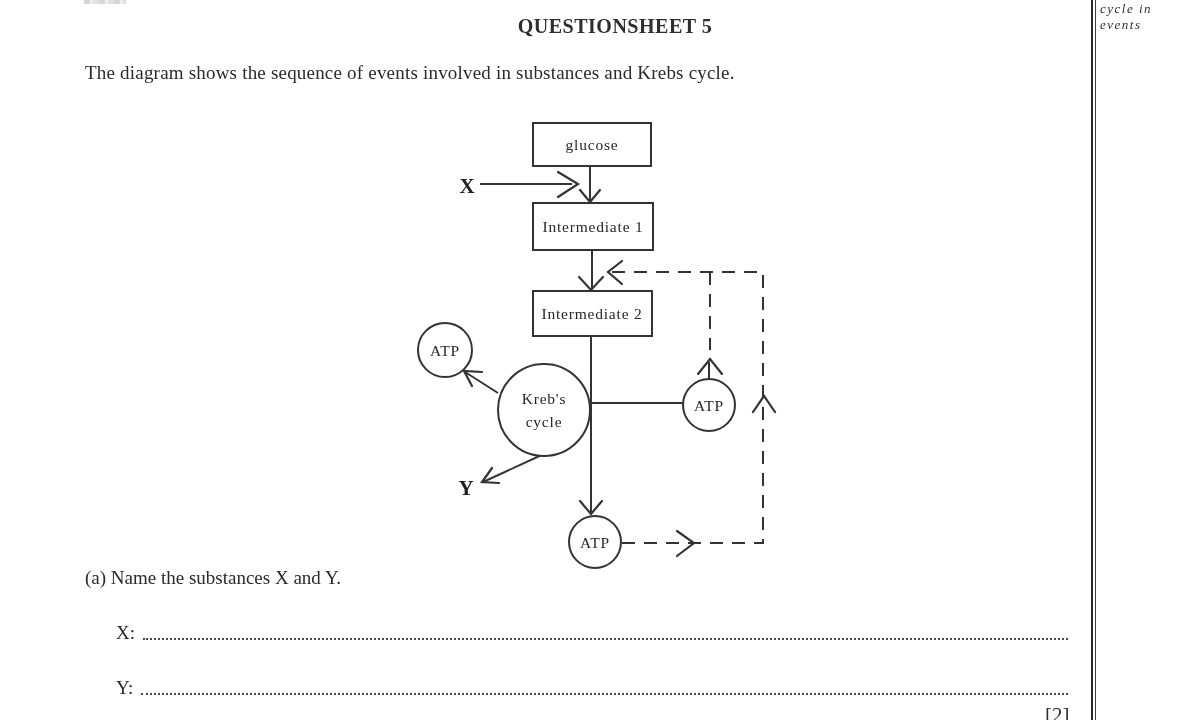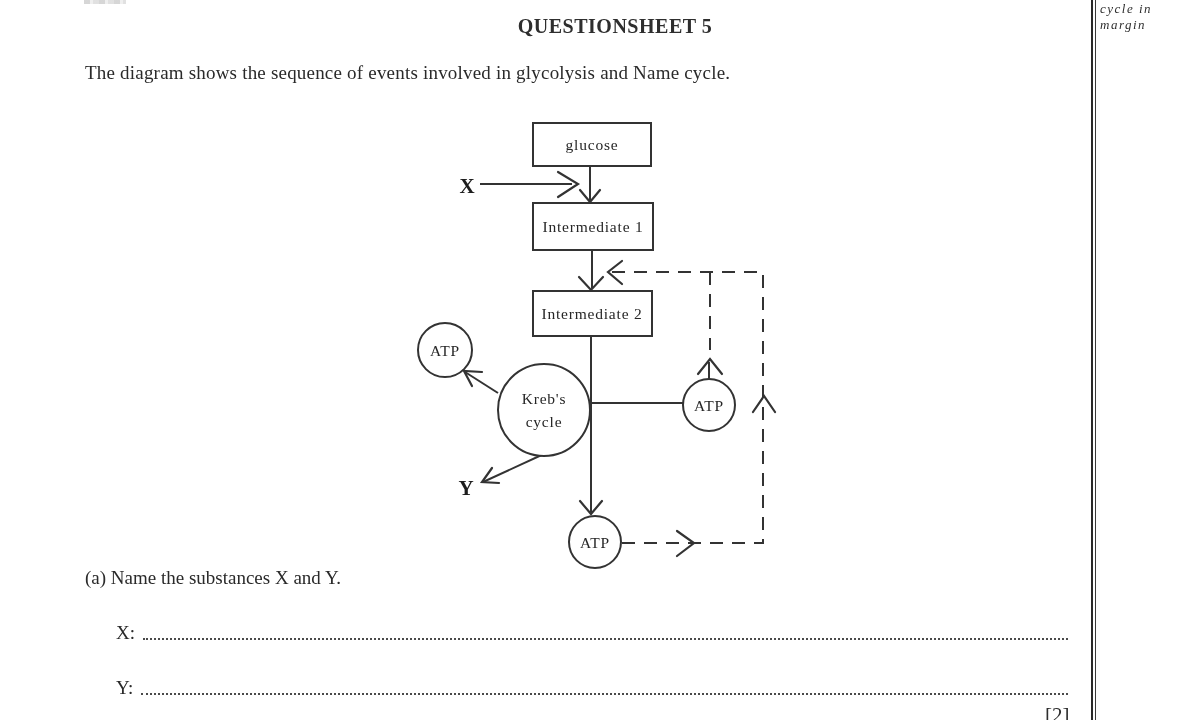--- a/index.html
+++ b/index.html
@@ -37,21 +37,21 @@
 </style>
 </head>
 <body>
 
 <div id="page">
 
   <div id="page-top-smudge" class="abs"></div>
 
   <div id="doc-title" class="abs">QUESTIONSHEET 5</div>
 
-  <div id="intro-text" class="abs">The diagram shows the sequence of events involved in glycolysis and Name cycle.</div>
+  <div id="intro-text" class="abs">The diagram shows the sequence of events involved in substances and Krebs cycle.</div>
 
   <svg id="diagram-svg" class="abs" width="1200" height="720" viewBox="0 0 1200 720">
 
     <path class="ink-dash" d="M612,272 H763 V543 H621"></path>
     <line class="ink-dash" x1="710" y1="272" x2="710" y2="350"></line>
 
     <line class="ink-line" x1="590" y1="166" x2="590" y2="200"></line>
     <line class="ink-line" x1="480" y1="184" x2="572" y2="184"></line>
     <line class="ink-line" x1="592" y1="250" x2="592" y2="288"></line>
     <line class="ink-line" x1="591" y1="336" x2="591" y2="512"></line>
@@ -102,16 +102,16 @@
     <span class="answer-label">Y:</span>
     <span class="answer-dots"></span>
   </div>
 
   <div id="marks-badge" class="abs">[2]</div>
 
   <div id="margin-rule" class="abs"></div>
 
   <div id="margin-note" class="abs">
     <div>cycle in</div>
-    <div>margin</div>
+    <div>events</div>
   </div>
 
 </div>
 
 </body></html>

